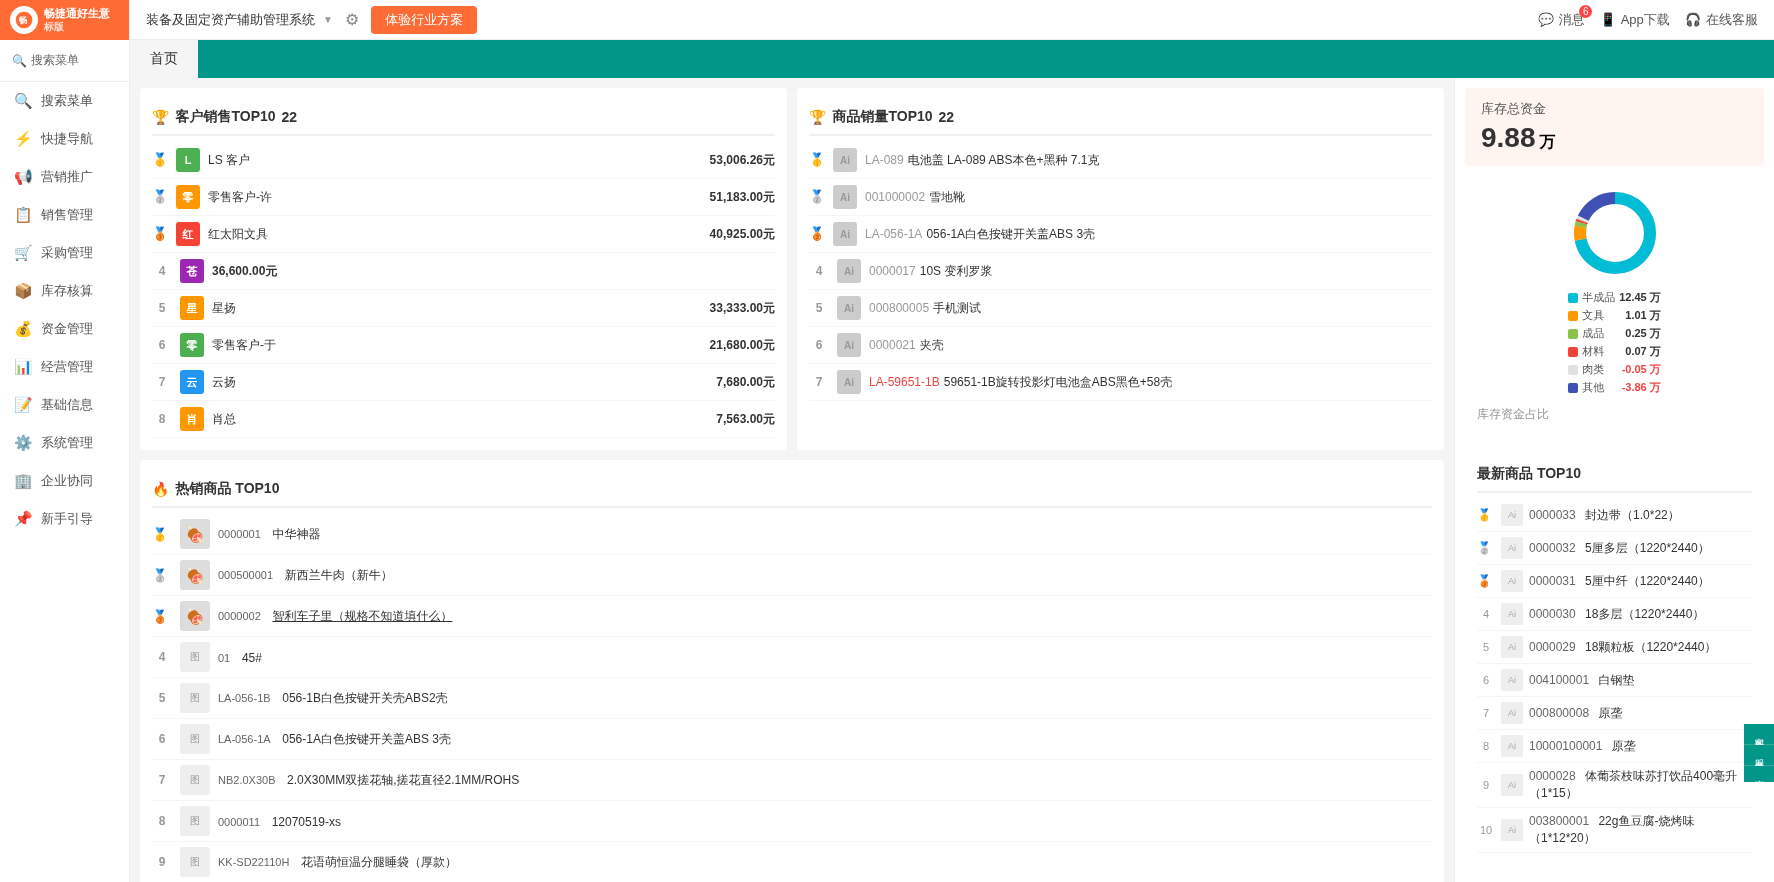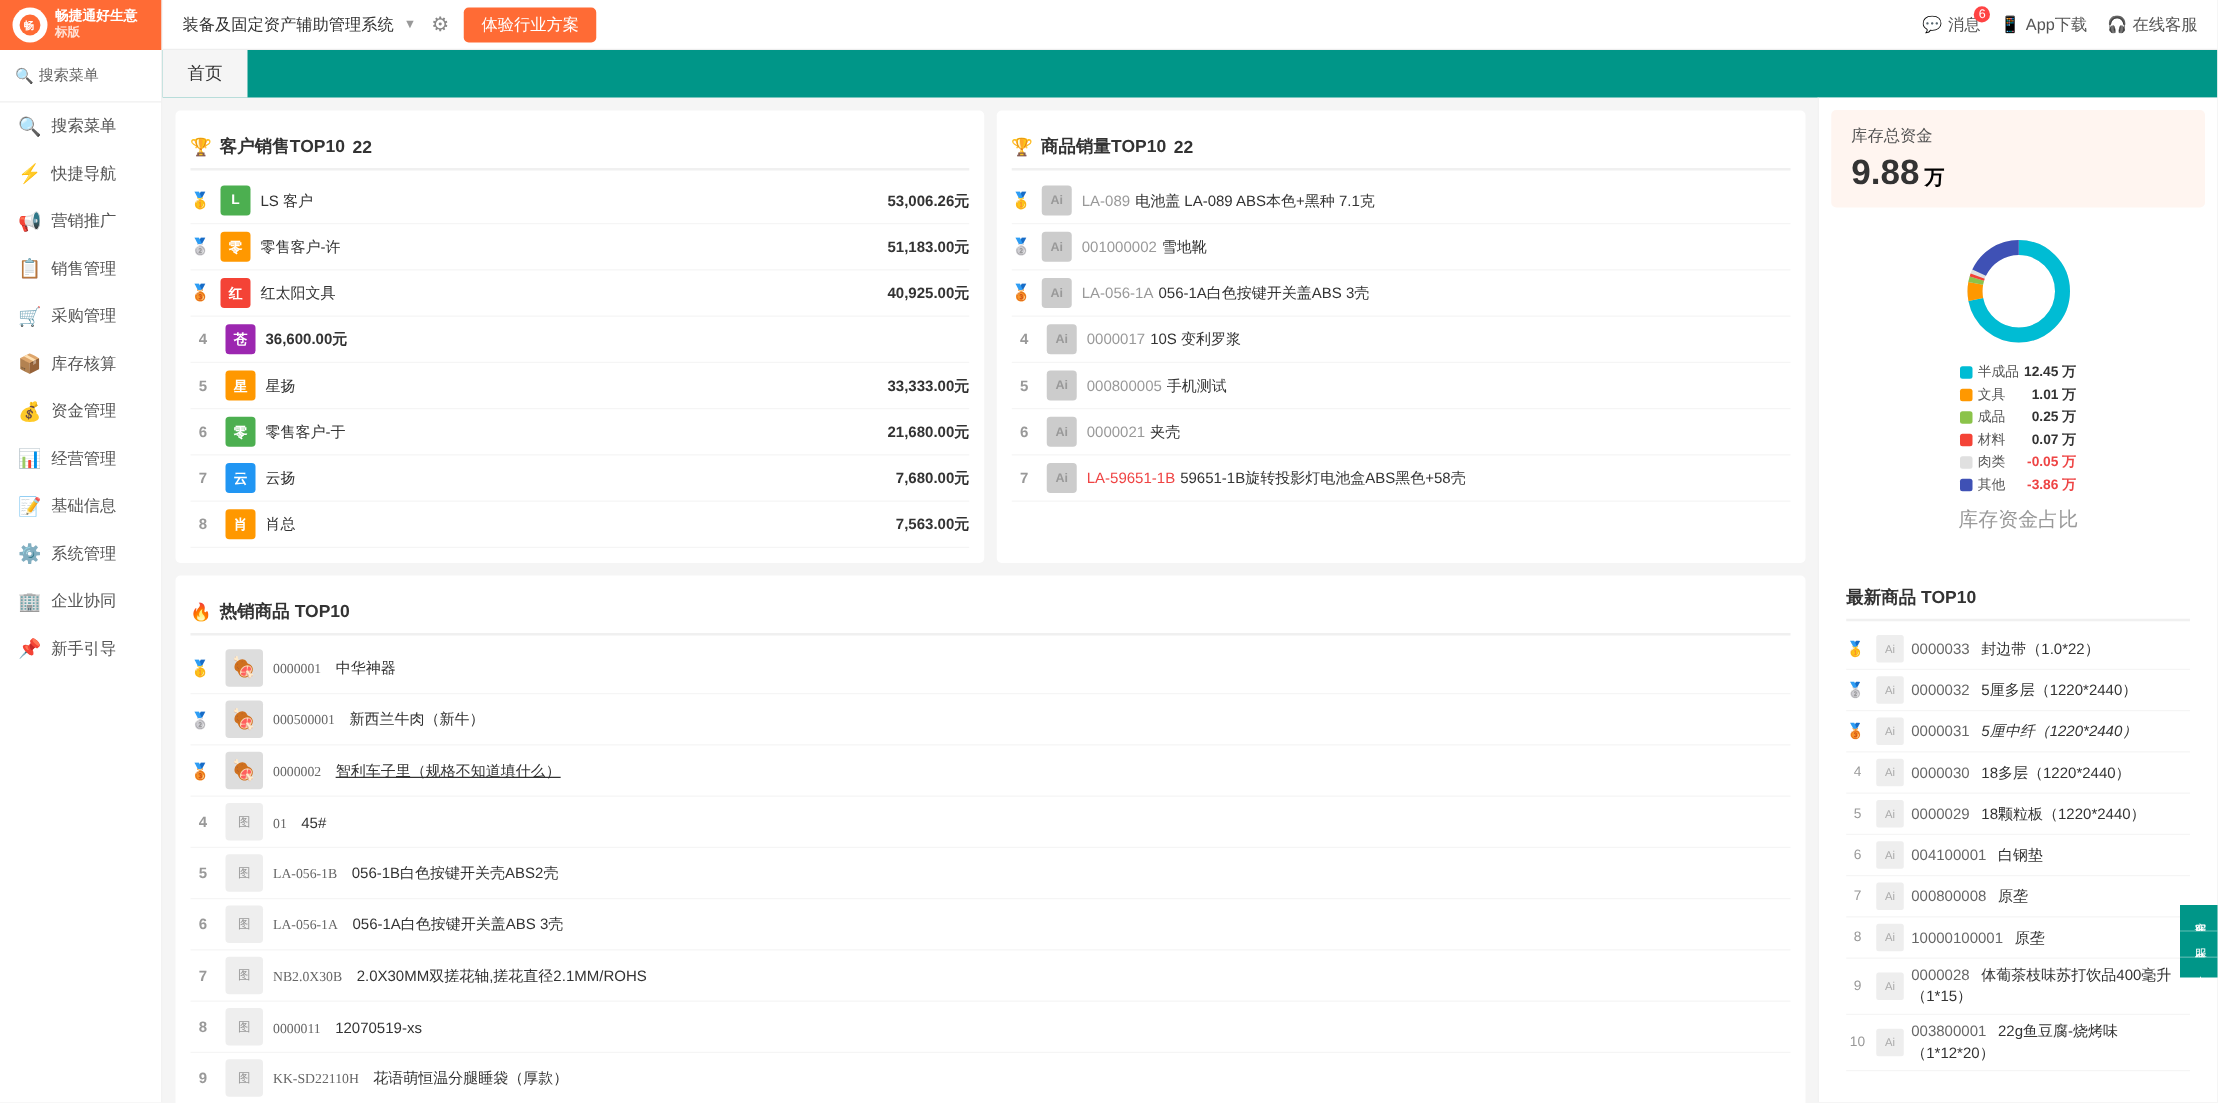--- a/index.html
+++ b/index.html
@@ -43,21 +43,21 @@
     .rank-num { width: 20px; text-align: center; font-size: 12px; color: #999; font-weight: bold; }
     .rank-avatar { width: 24px; height: 24px; border-radius: 3px; display: flex; align-items: center; justify-content: center; color: #fff; font-size: 11px; font-weight: bold; flex-shrink: 0; }
     .rank-name { flex: 1; color: #333; font-size: 12px; }
     .rank-value { color: #333; font-size: 12px; font-weight: bold; }
     .rank-medal { width: 16px; height: 16px; flex-shrink: 0; }
 
     
     .hot-product-item { display: flex; align-items: center; padding: 5px 0; border-bottom: 1px solid #f5f5f5; gap: 8px; }
     .hot-img { width: 30px; height: 30px; background: #eee; border-radius: 3px; flex-shrink: 0; overflow: hidden; display: flex; align-items: center; justify-content: center; font-size: 10px; color: #999; }
     .hot-info { flex: 1; }
-    .hot-code { color: #666; font-size: 11px; font-family: Liberation Serif, serif; }
+    .hot-code { color: #666; font-size: 11px; }
     .hot-name { color: #333; font-size: 12px; }
 
     
     .donut-wrapper { display: flex; align-items: center; gap: 12px; margin-bottom: 8px; flex-direction: column; }
     .donut-chart { width: 90px; height: 90px; flex-shrink: 0; }
     .legend-list { font-size: 11px; }
     .legend-item { display: flex; align-items: center; gap: 4px; margin-bottom: 3px; }
     .legend-dot { width: 10px; height: 10px; border-radius: 2px; flex-shrink: 0; }
     .legend-name { color: #555; flex: 1; }
     .legend-value { color: #333; font-weight: bold; }
@@ -458,21 +458,21 @@
     <span class="legend-name">肉类</span>
     <span class="legend-value negative">-0.05 万</span>
   </div>
               <div class="legend-item">
     <span class="legend-dot" style="background:#3F51B5;"></span>
     <span class="legend-name">其他</span>
     <span class="legend-value negative">-3.86 万</span>
   </div>
             </div>
         </div>
-        <div style="font-size:16px;color:#999;text-align:center;">库存资金占比</div>
+        <div style="font-size:12px;color:#999;">库存资金占比</div>
       </div>
 
       <div class="card">
         <div class="section-header">
           <span style="font-size:14px;font-weight:bold;color:#333;">最新商品 TOP10</span>
         </div>
         <div id="new-products-list">
             <div class="new-product-item">
     <span style="width:18px;">🥇</span>
     <div class="new-img">
@@ -493,21 +493,21 @@
       <span style="margin-left:6px;" class="new-name">5厘多层（1220*2440）</span>
     </div>
   </div>
             <div class="new-product-item">
     <span style="width:18px;">🥉</span>
     <div class="new-img">
                 <span style="font-size:9px;color:#aaa;">Ai</span>
               </div>
     <div class="new-info">
       <span class="new-code">0000031</span>
-      <span style="margin-left:6px;font-style:italic;" class="new-name">5厘中纤（1220*2440）</span>
+      <span style="margin-left:6px;" class="new-name">5厘中纤（1220*2440）</span>
     </div>
   </div>
             <div class="new-product-item">
     <span class="new-num ">4</span>
     <div class="new-img">
                 <span style="font-size:9px;color:#aaa;">Ai</span>
               </div>
     <div class="new-info">
       <span class="new-code">0000030</span>
       <span style="margin-left:6px;" class="new-name">18多层（1220*2440）</span>

